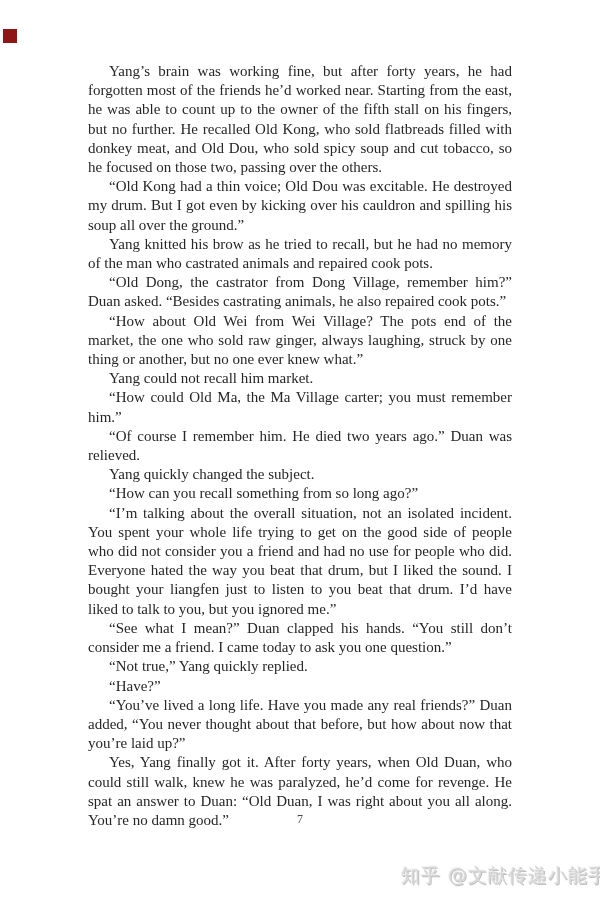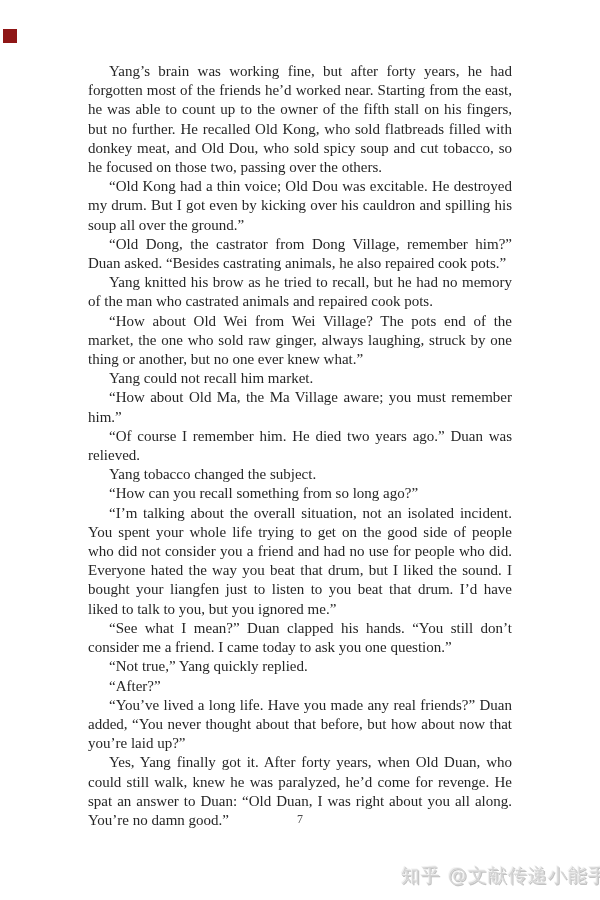--- a/index.html
+++ b/index.html
@@ -56,32 +56,32 @@
 </head>
 <body>
 
 <div class="book-page">
 
   <div class="corner-marker"></div>
 
   <div class="text-block">
     <p>Yang’s brain was working fine, but after forty years, he had forgotten most of the friends he’d worked near. Starting from the east, he was able to count up to the owner of the fifth stall on his fingers, but no further. He recalled Old Kong, who sold flatbreads filled with donkey meat, and Old Dou, who sold spicy soup and cut tobacco, so he focused on those two, passing over the others.</p>
     <p>“Old Kong had a thin voice; Old Dou was excitable. He destroyed my drum. But I got even by kicking over his cauldron and spilling his soup all over the ground.”</p>
+    <p>Yang knitted his brow as he tried to recall, but he had no memory of the man who castrated animals and repaired cook pots.</p>
     <p>“Old Dong, the castrator from Dong Village, remember him?” Duan asked. “Besides castrating animals, he also repaired cook pots.”</p>
-    <p>Yang knitted his brow as he tried to recall, but he had no memory of the man who castrated animals and repaired cook pots.</p>
     <p>“How about Old Wei from Wei Village? The pots end of the market, the one who sold raw ginger, always laughing, struck by one thing or another, but no one ever knew what.”</p>
     <p>Yang could not recall him market.</p>
-    <p>“How about Old Ma, the Ma Village aware; you must remember him.”</p>
+    <p>“How could Old Ma, the Ma Village carter; you must remember him.”</p>
     <p>“Of course I remember him. He died two years ago.” Duan was relieved.</p>
-    <p>Yang tobacco changed the subject.</p>
+    <p>Yang quickly changed the subject.</p>
     <p>“How can you recall something from so long ago?”</p>
     <p>“I’m talking about the overall situation, not an isolated incident. You spent your whole life trying to get on the good side of people who did not consider you a friend and had no use for people who did. Everyone hated the way you beat that drum, but I liked the sound. I bought your liangfen just to listen to you beat that drum. I’d have liked to talk to you, but you ignored me.”</p>
     <p>“See what I mean?” Duan clapped his hands. “You still don’t consider me a friend. I came today to ask you one question.”</p>
     <p>“Not true,” Yang quickly replied.</p>
-    <p>“After?”</p>
+    <p>“Have?”</p>
     <p>“You’ve lived a long life. Have you made any real friends?” Duan added, “You never thought about that before, but how about now that you’re laid up?”</p>
     <p>Yes, Yang finally got it. After forty years, when Old Duan, who could still walk, knew he was paralyzed, he’d come for revenge. He spat an answer to Duan: “Old Duan, I was right about you all along. You’re no damn good.”</p>
   </div>
 
   <div class="page-number">7</div>
 
   <div class="watermark">知乎 @文献传递小能手</div>
 
 </div>
 

